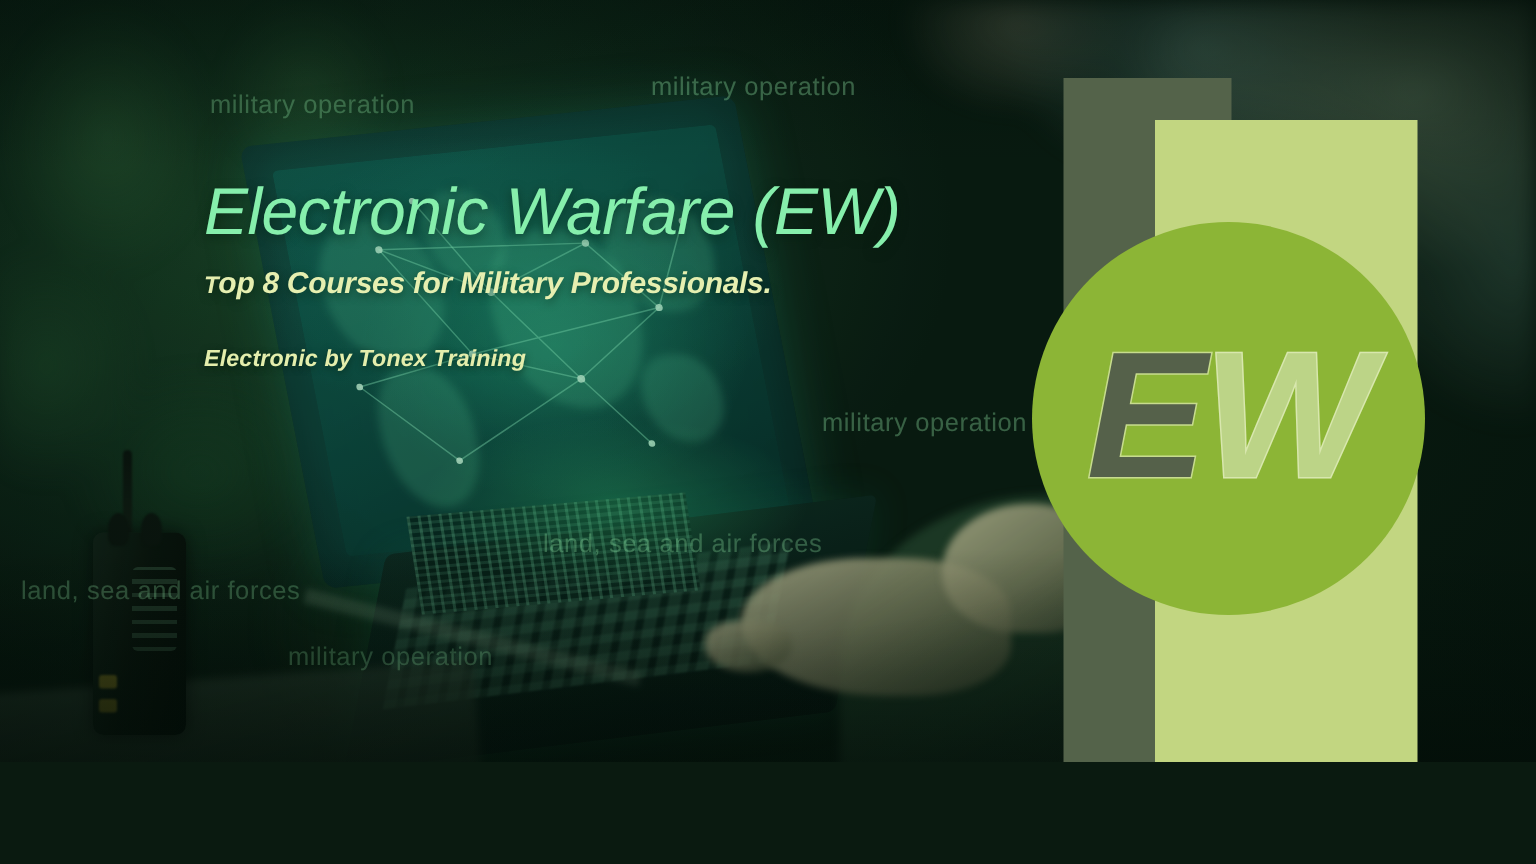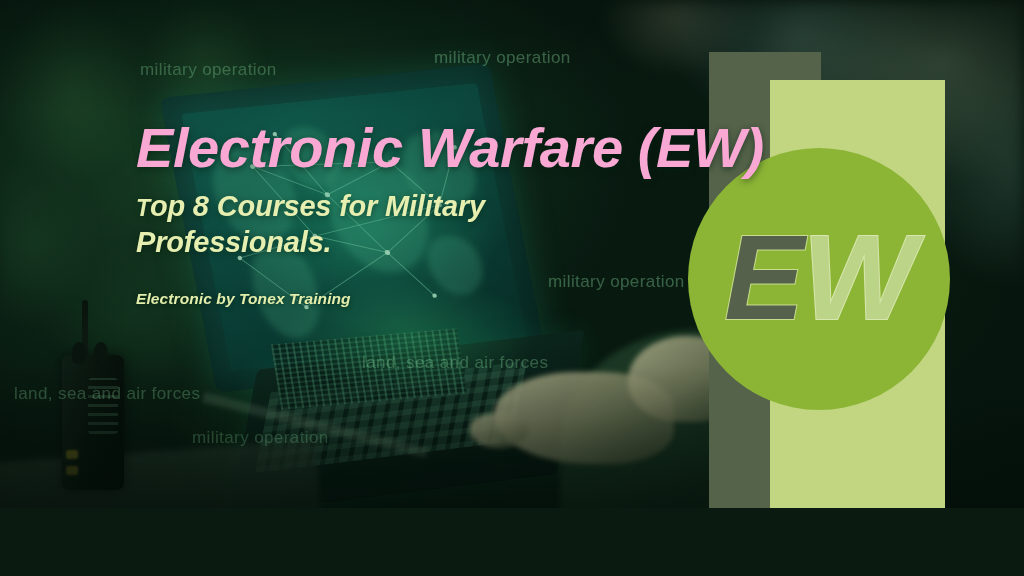--- a/index.html
+++ b/index.html
@@ -205,32 +205,32 @@
     color:#bcd487;
     -webkit-text-stroke:2px #d8e7ae;
     paint-order:stroke fill;
   }
 
   
   .text-block { position:absolute; left:136px; top:118px; width:540px; }
 
   .headline {
     font-family:"Liberation Sans", sans-serif;
-    font-weight:700; font-style:italic;
-    font-size:56px; line-height:1.08;
-    color:#f9a8d4;
+    font-weight:400; font-style:italic;
+    font-size:44px; line-height:1.08;
+    color:#86efac;
     text-shadow:0 2px 7px rgba(0,30,12,.55);
     letter-spacing:-.4px;
     white-space:nowrap;
   }
   .subhead {
     margin-top:11px;
     font-family:"Liberation Sans", sans-serif;
     font-weight:700; font-style:italic;
-    font-size:29px; line-height:1.22;
+    font-size:20px; line-height:1.22;
     color:#e6efb0;
     text-shadow:0 2px 6px rgba(0,30,12,.5);
     letter-spacing:-.2px;
     max-width:400px;
   }
   .subhead .smallcap-t { font-size:.80em; }
 
   .presenter {
     margin-top:30px;
     font-family:"Liberation Sans", sans-serif;

